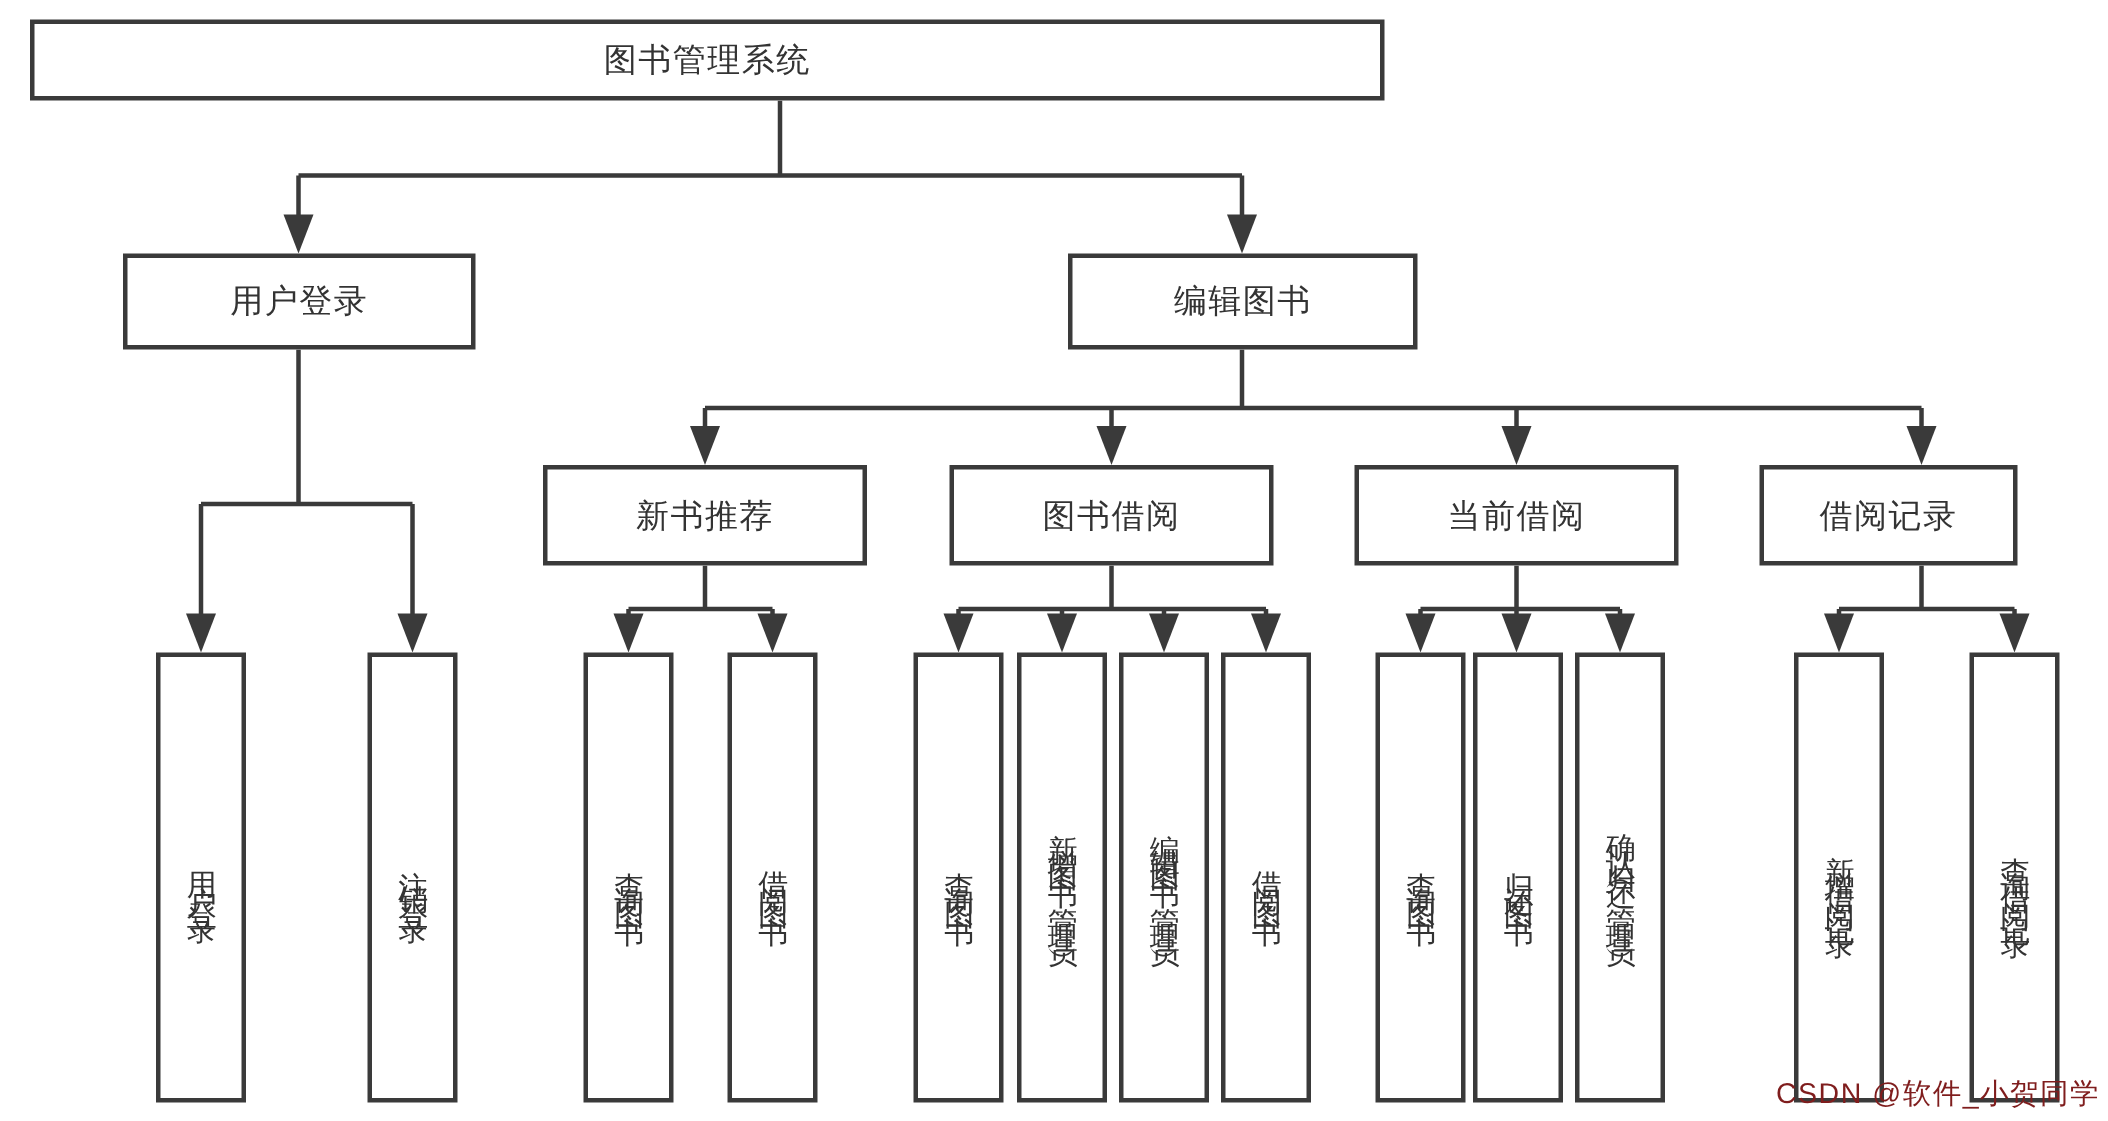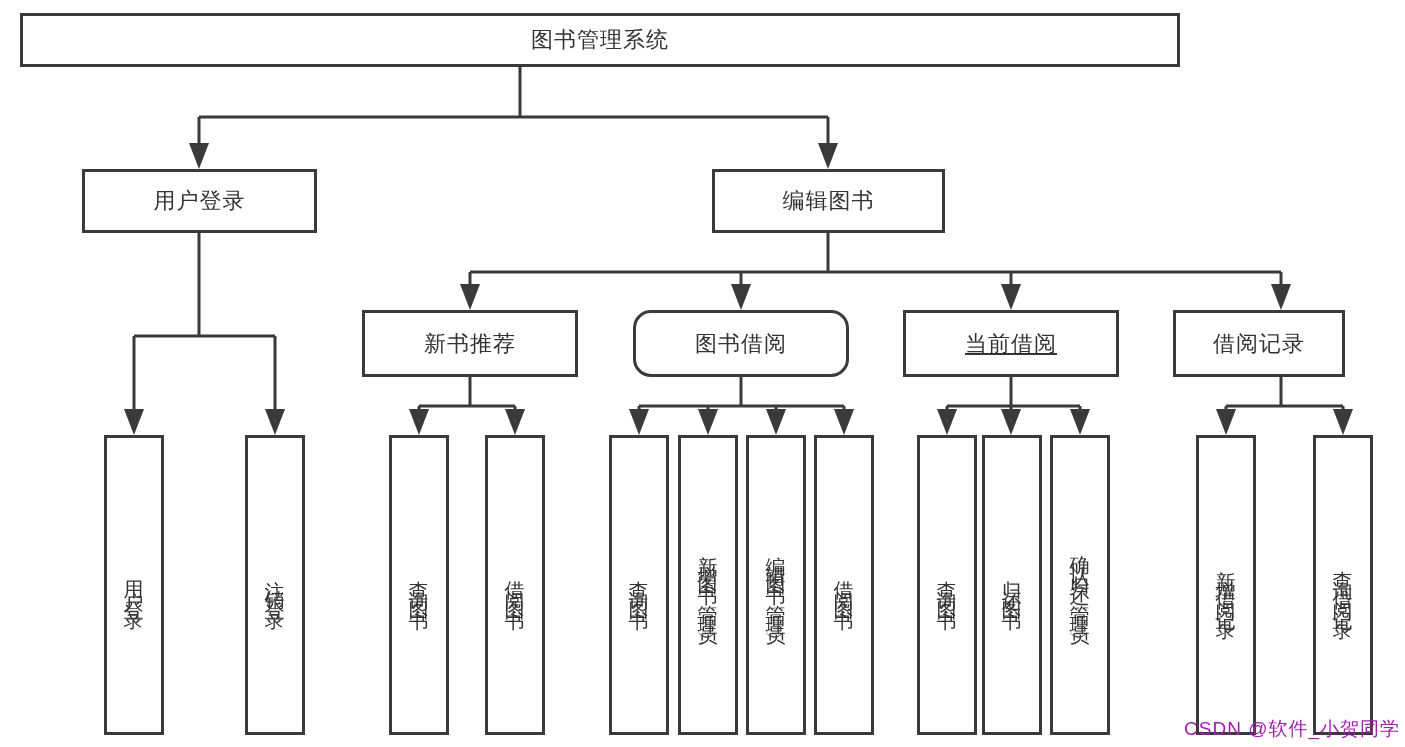--- a/index.html
+++ b/index.html
@@ -46,21 +46,21 @@
     font-size: 20px;
     letter-spacing: 10px;
     line-height: 1;
     color: #333333;
   }
   #watermark {
     position: absolute;
     right: 5px;
     bottom: 5px;
     font-size: 19px;
-    color: #a21caf;
+    color: #7f1d1d;
     z-index: 3;
     letter-spacing: 1px;
     white-space: nowrap;
   }
 </style>
 </head>
 <body>
 
 <div id="canvas">
 
@@ -102,38 +102,38 @@
       <path d="M766,409 L786,409 L776,435 Z"></path>
       <path d="M834,409 L854,409 L844,435 Z"></path>
       <path d="M937,409 L957,409 L947,435 Z"></path>
       <path d="M1001,409 L1021,409 L1011,435 Z"></path>
       <path d="M1070,409 L1090,409 L1080,435 Z"></path>
       <path d="M1216,409 L1236,409 L1226,435 Z"></path>
       <path d="M1333,409 L1353,409 L1343,435 Z"></path>
     </g>
   </svg>
 
-  <div class="box" style="left:20px; top:13px; width:1160px; height:54px;">
+  <div class="box" style="left:20px; top:13px; width:903px; height:54px;">
     <span>图书管理系统</span>
   </div>
 
   <div class="box" style="left:82px; top:169px; width:235px; height:64px;">
     <span>用户登录</span>
   </div>
   <div class="box" style="left:712px; top:169px; width:233px; height:64px;">
     <span>编辑图书</span>
   </div>
 
   <div class="box" style="left:362px; top:310px; width:216px; height:67px;">
     <span>新书推荐</span>
   </div>
-  <div class="box" style="left:633px; top:310px; width:216px; height:67px;border-radius:18px;">
+  <div class="box" style="left:633px; top:310px; width:216px; height:67px;">
     <span>图书借阅</span>
   </div>
-  <div class="box" style="left:903px; top:310px; width:216px; height:67px;text-decoration:underline;">
+  <div class="box" style="left:903px; top:310px; width:216px; height:67px;">
     <span>当前借阅</span>
   </div>
   <div class="box" style="left:1173px; top:310px; width:172px; height:67px;">
     <span>借阅记录</span>
   </div>
 
   <div class="vbox" style="left:104px; top:435px; width:60px; height:300px;">
     <span class="vtext">用户登录</span>
   </div>
   <div class="vbox" style="left:245px; top:435px; width:60px; height:300px;">

